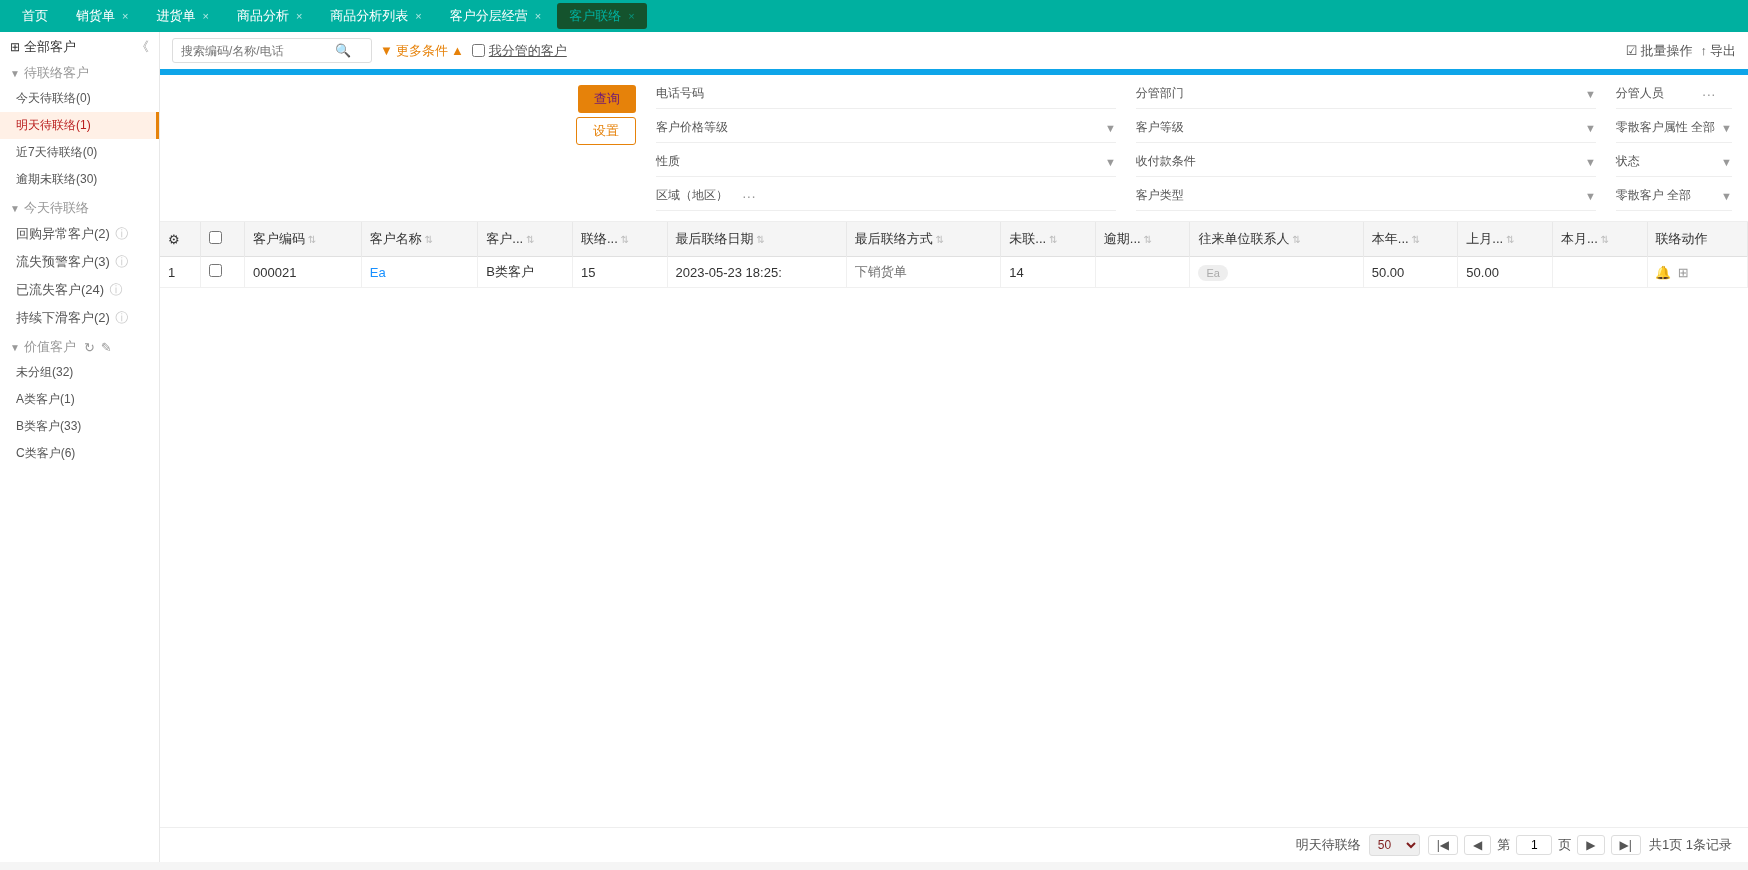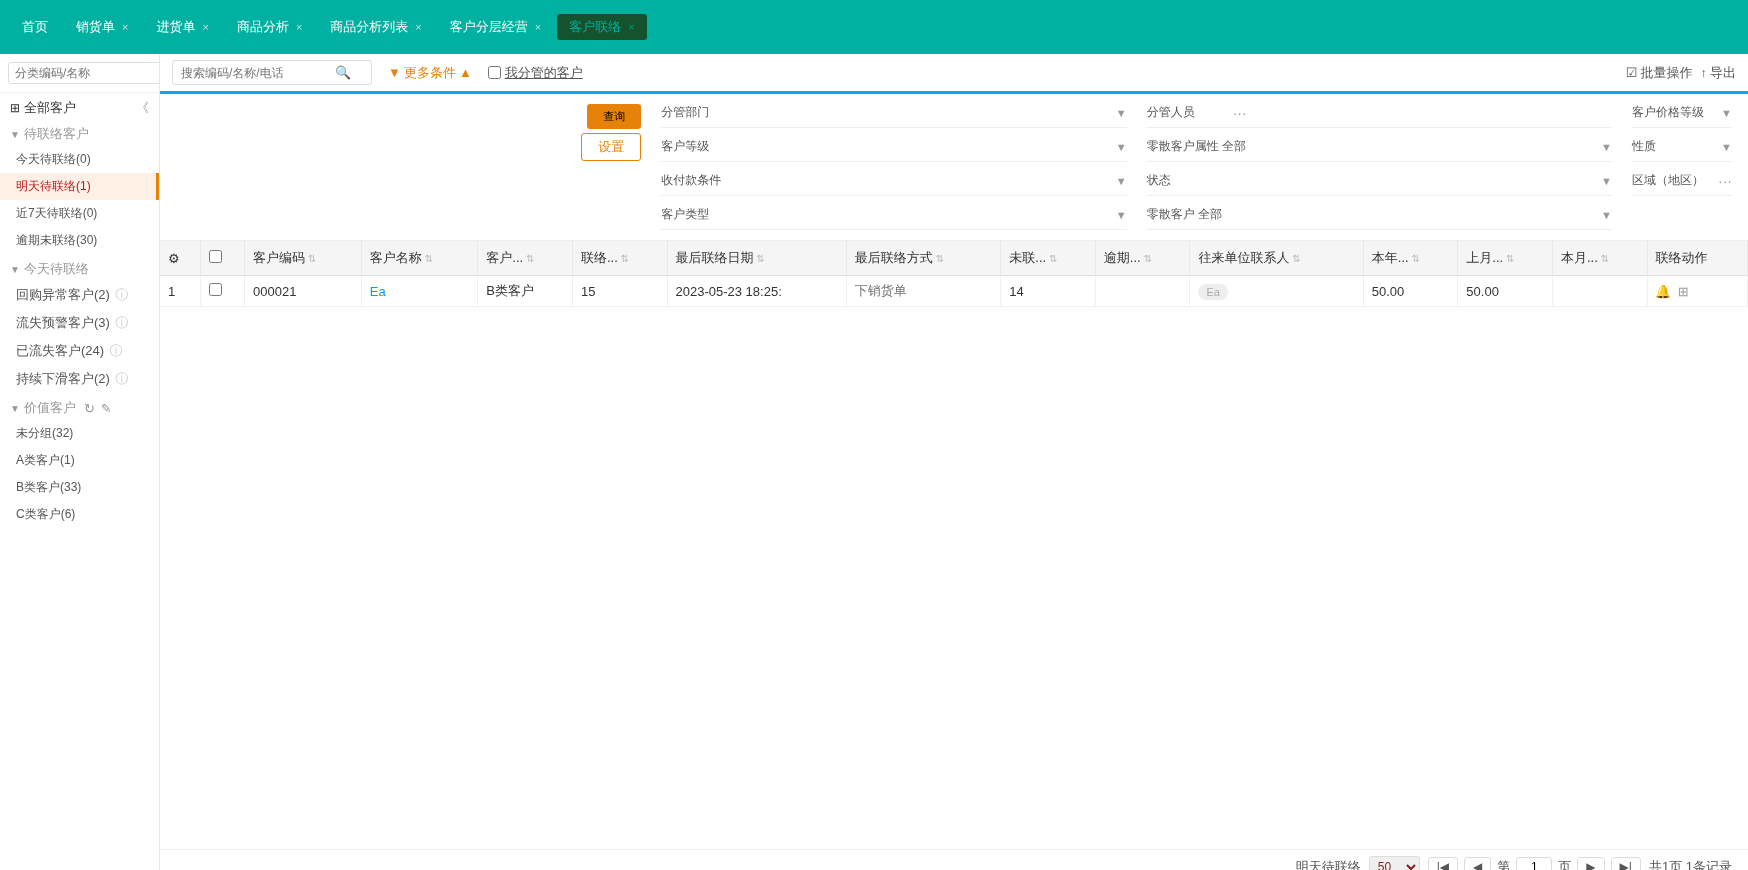--- a/index.html
+++ b/index.html
@@ -1,21 +1,21 @@
 <!DOCTYPE html>
 <html><head>
   <meta charset="utf-8">
   <style>
     * { box-sizing: border-box; margin: 0; padding: 0; font-family: 'Microsoft YaHei', Arial, sans-serif; font-size: 13px; }
     body { background: #f5f5f5; overflow: hidden; }
 
     
     .top-nav {
       background: #00b0a0;
-      height: 54px;
+      height: 32px;
       display: flex;
       align-items: center;
       padding: 0 10px;
       gap: 4px;
     }
     .nav-item {
       color: #fff;
       padding: 4px 12px;
       cursor: pointer;
       border-radius: 3px;
@@ -94,25 +94,25 @@
     .content-area {
       flex: 1;
       display: flex;
       flex-direction: column;
       overflow: hidden;
     }
 
     
     .filter-bar {
       background: #fff;
-      border-bottom: 3px solid #0ea5e9;
+      border-bottom: 6px solid #0ea5e9;
       padding: 6px 12px;
       display: flex;
       align-items: center;
-      gap: 16px;
+      gap: 8px;
     }
     .filter-search {
       display: flex;
       align-items: center;
       border: 1px solid #ddd;
       border-radius: 3px;
       padding: 4px 8px;
       min-width: 200px;
       gap: 4px;
     }
@@ -189,26 +189,26 @@
     
     .filter-actions {
       display: flex;
       flex-direction: column;
       gap: 4px;
       align-items: flex-end;
       justify-content: center;
     }
     .btn-query {
       background: #e6820a;
-      color: #000000;
+      color: #701a75;
       border: none;
       padding: 5px 16px;
       border-radius: 3px;
       cursor: pointer;
-      font-size: 11px;
+      font-size: 13px;
     }
     .btn-set {
       background: #fff;
       color: #e6820a;
       border: 1px solid #e6820a;
       padding: 4px 16px;
       border-radius: 3px;
       cursor: pointer;
       font-size: 13px;
     }
@@ -326,24 +326,20 @@
   </div>
   <div class="nav-item active">
     <span>客户联络</span>
     <span class="close-x">×</span>
   </div>
 </div>
 
 <div class="main-layout">
 
   <div class="sidebar">
-    <div class="sidebar-search">
-      <input type="text" placeholder="分类编码/名称" style="">
-
-    </div>
 
     <div class="sidebar-section">
       <span class="grid-icon">⊞</span>
       <span>全部客户</span>
       <span class="collapse-icon">《</span>
     </div>
 
     <div class="sidebar-group-label">
       <span class="tri">▼</span>
       <span>待联络客户</span>
@@ -410,20 +406,24 @@
         <span class="btn-text">
           <span>↑</span>
           <span>导出</span>
         </span>
       </div>
     </div>
 
     <div style="background:#fff;border-bottom:1px solid #eee;padding:10px 16px;">
       <div style="display:grid;grid-template-columns:1fr 1fr 1fr auto;gap:10px 20px;align-items:start;">
 
+        <div class="filter-row">
+          <span class="filter-label">电话号码</span>
+          <input class="filter-input" type="text" style="">
+        </div>
         <div class="filter-row">
           <span class="filter-label">分管部门</span>
           <div class="filter-select">
             <span></span>
             <span class="chevron">▼</span>
           </div>
         </div>
         <div class="filter-row">
           <span class="filter-label">分管人员</span>
           <span class="filter-dots">···</span>

